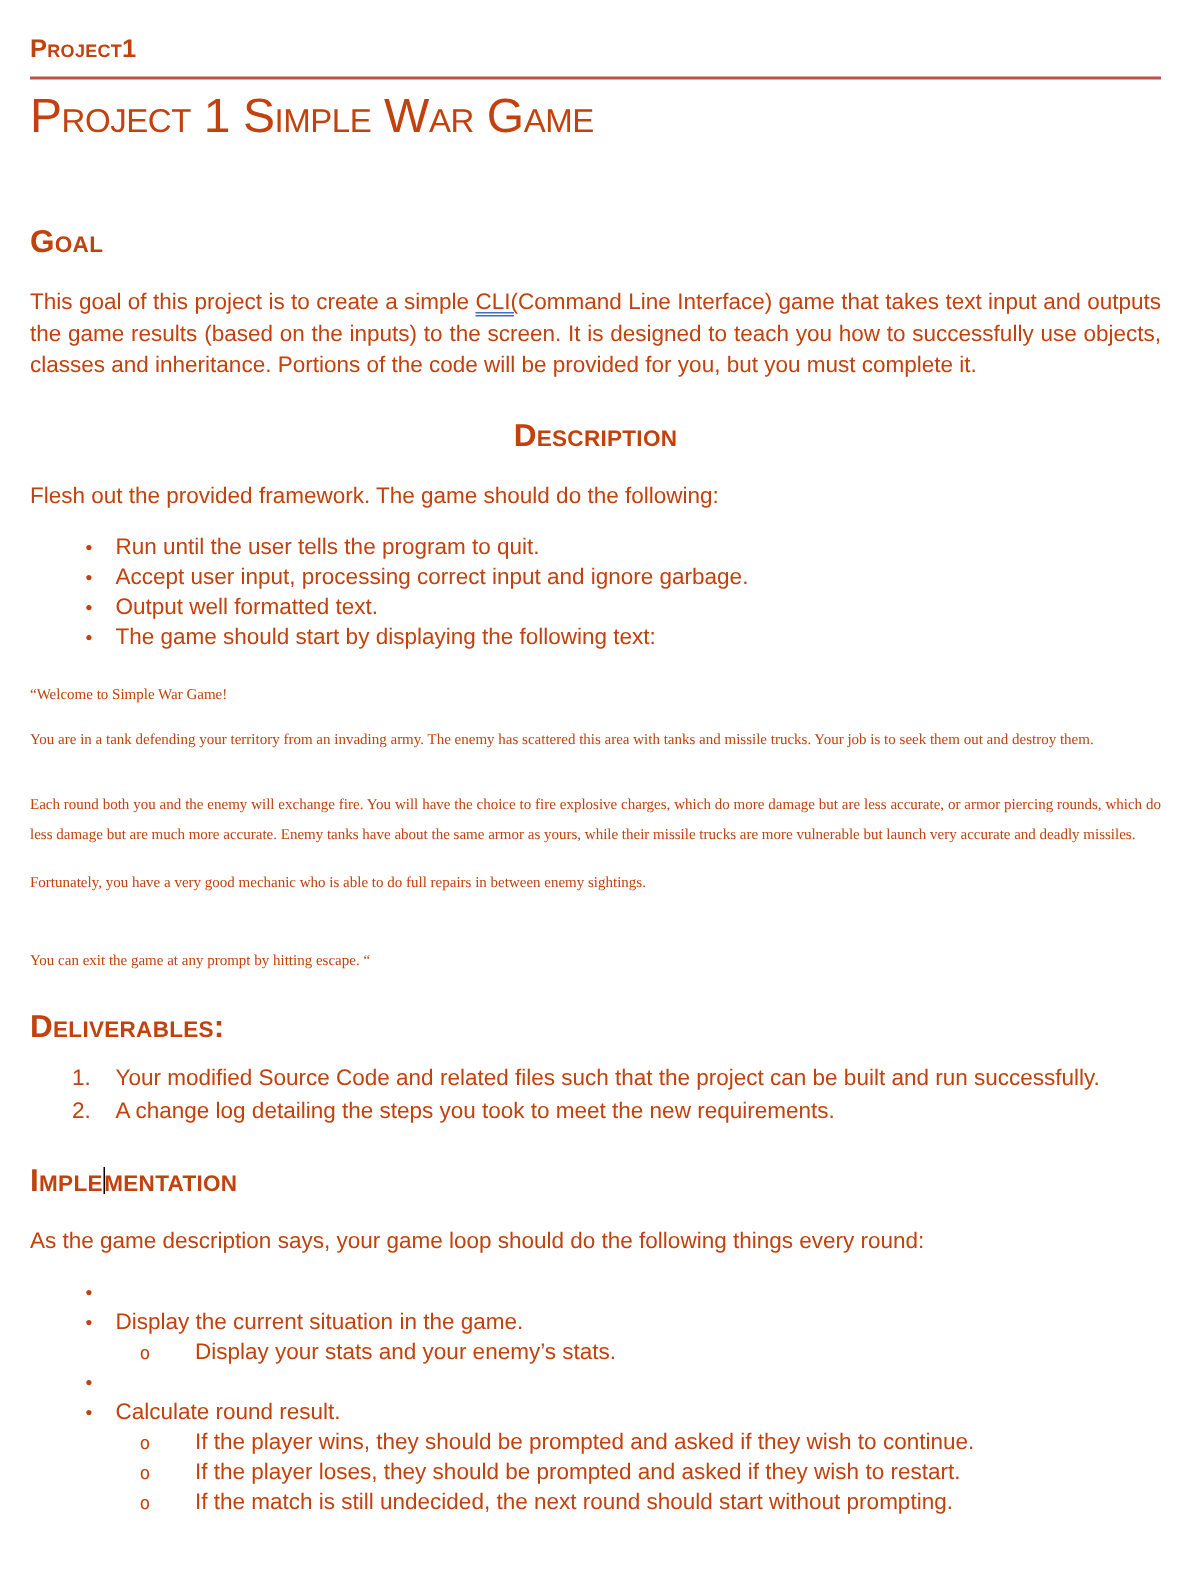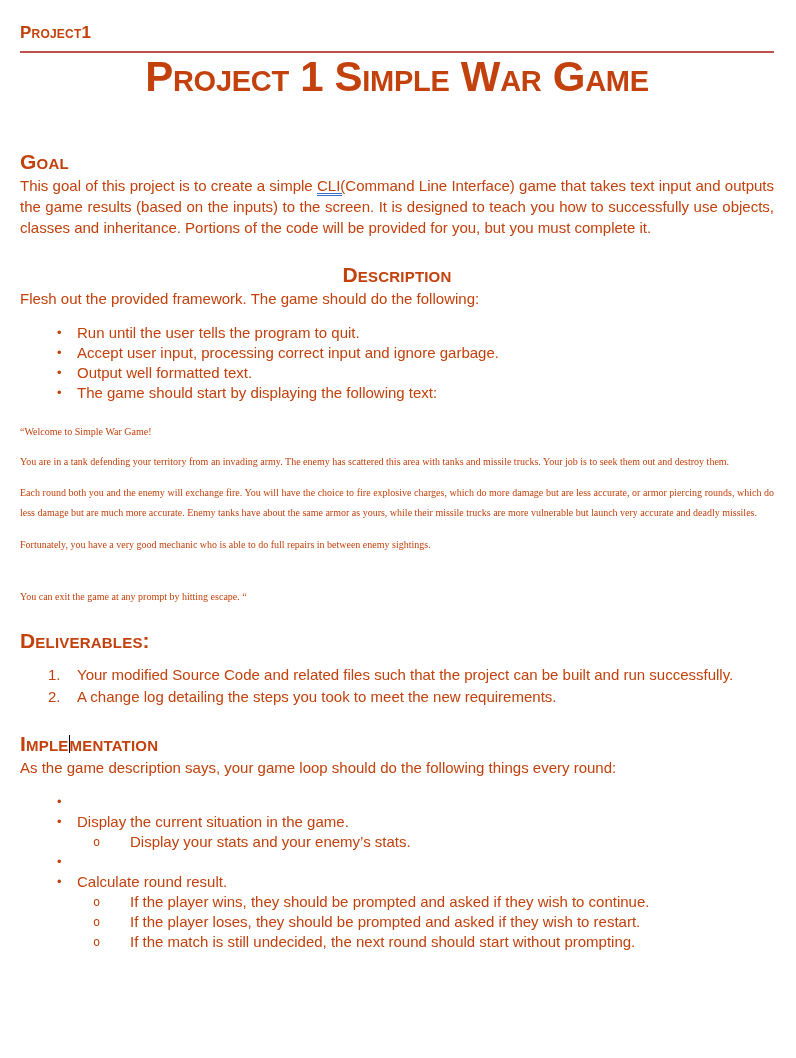--- a/index.html
+++ b/index.html
@@ -20,43 +20,43 @@
     font-size: 17px;
     line-height: 18px;
     letter-spacing: 0.2px;
   }
   .header-rule {
     border: none;
     border-top: 2px solid #C0504D;
     margin-top: 9px;
   }
   .doc-title {
-    text-align: center;
+    text-align: left;
     font-variant: small-caps;
-    font-weight: 700;
-    font-size: 42px;
+    font-weight: 400;
+    font-size: 32px;
     line-height: 40px;
     margin-top: 4px;
     letter-spacing: -0.3px;
   }
   .section-heading {
     font-variant: small-caps;
     font-weight: 700;
     font-size: 21px;
     line-height: 26px;
     letter-spacing: 0.2px;
   }
   .h-goal { margin-top: 52px; }
   .h-desc { margin-top: 24px; text-align: center; }
   .h-deliv { margin-top: 22px; }
   .h-impl { margin-top: 24px; }
   .body-par {
     font-size: 15px;
     line-height: 21px;
-    margin-top: 0;
+    margin-top: 16px;
   }
   .justify { text-align: justify; }
   .flagged {
     text-decoration-line: underline;
     text-decoration-style: double;
     text-decoration-thickness: 1px;
     text-underline-offset: 2px;
   }
   .bullet-list { margin-top: 14px; }
   .list-row {
@@ -76,21 +76,21 @@
     font-family: "DejaVu Sans Mono", monospace;
     font-size: 12px;
   }
   .quote-par {
     font-family: Liberation Serif, serif;
     font-size: 10px;
     line-height: 19.5px;
   }
   .q1 { margin-top: 19px; }
   .q2 { margin-top: 10px; }
-  .q3 { margin-top: 12px; }
+  .q3 { margin-top: 24px; }
   .q4 { margin-top: 13px; }
   .q5 { margin-top: 32px; }
   .numbered-list { margin-top: 10px; }
   .num-row {
     display: flex;
     font-size: 15px;
     line-height: 21px;
     margin-bottom: 1px;
   }
   .num-row .marker {

